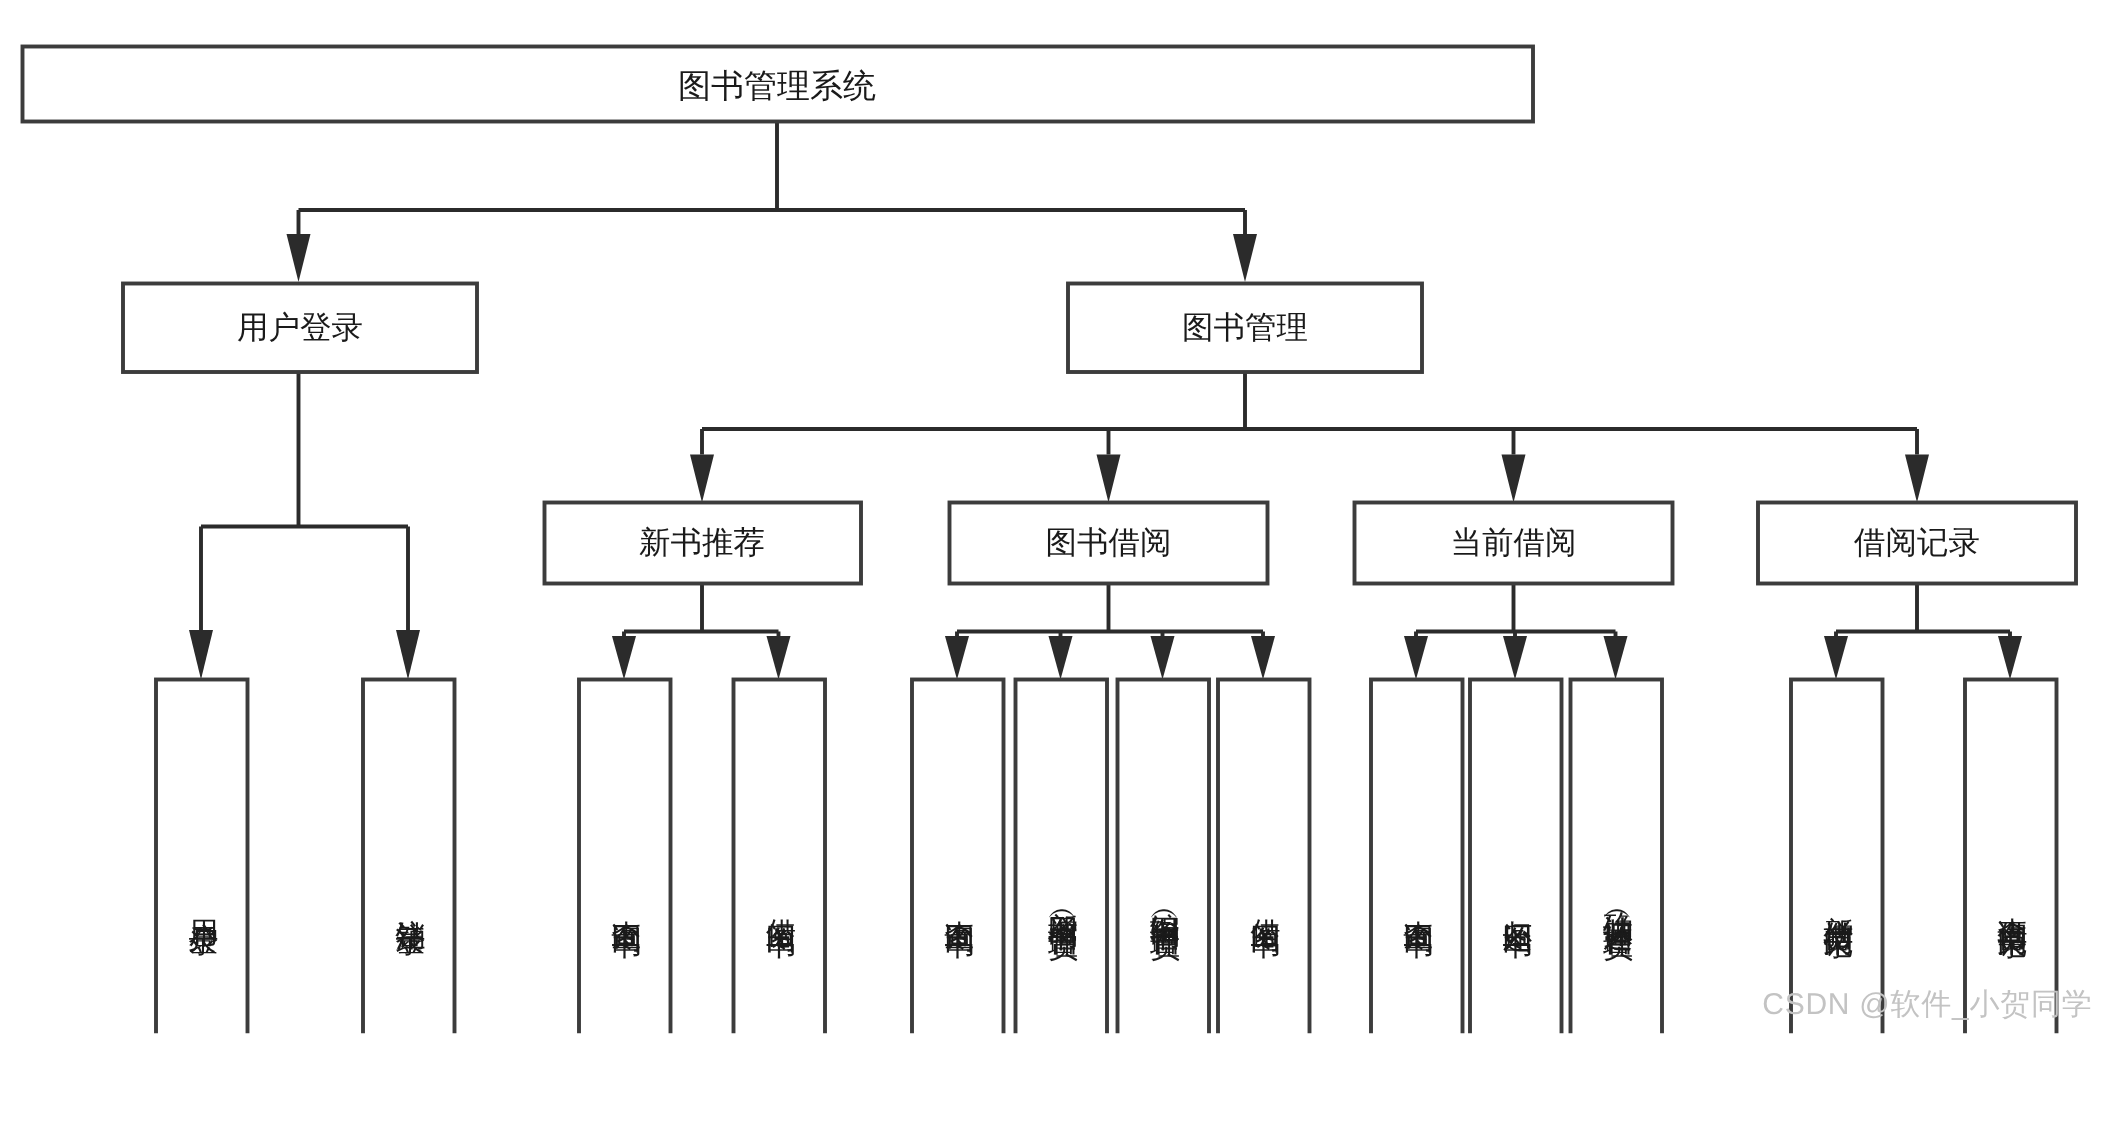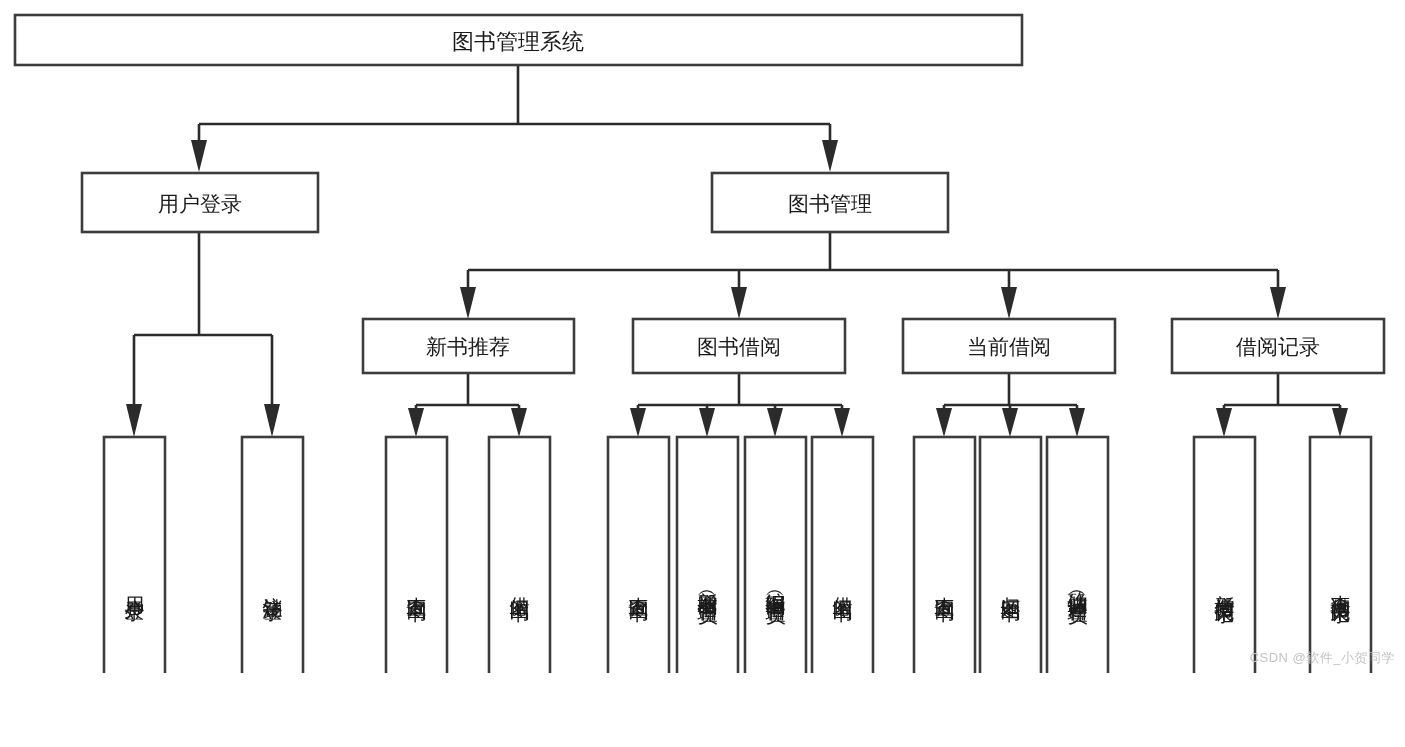--- a/index.html
+++ b/index.html
@@ -10,20 +10,21 @@
   }
   body {
     font-family: "Liberation Sans", "DejaVu Sans", sans-serif;
   }
   #diagram-root {
     position: relative;
     width: 1405px;
     height: 673px;
     background: #ffffff;
     overflow: hidden;
+    margin-top: 16px;
   }
   svg.diagram-canvas {
     position: absolute;
     top: 0;
     left: 0;
     width: 1405px;
     height: 747px;
     display: block;
   }
   .node-box {
@@ -69,21 +70,21 @@
     text-orientation: upright;
     letter-spacing: 2px;
     text-align: center;
     white-space: nowrap;
   }
   .watermark {
     position: absolute;
     right: 10px;
     bottom: 6px;
     font-family: "Liberation Sans", "DejaVu Sans", sans-serif;
-    font-size: 13px;
+    font-size: 20px;
     color: #c3c3c3;
     letter-spacing: 0.5px;
     white-space: nowrap;
     user-select: none;
   }
 </style>
 </head>
 <body>
 
 <div id="diagram-root">

